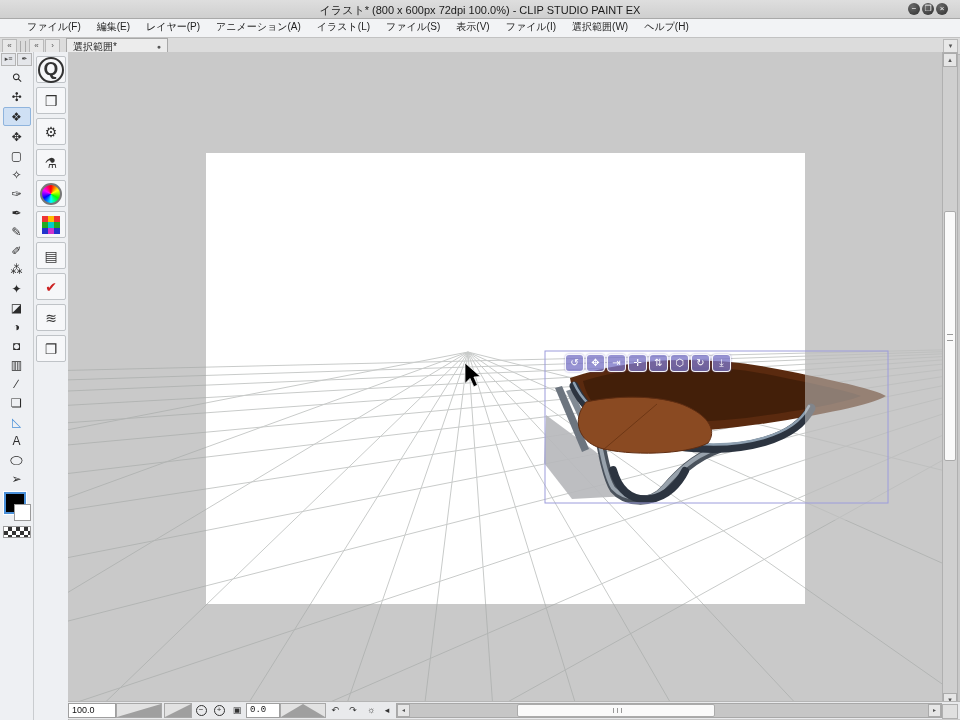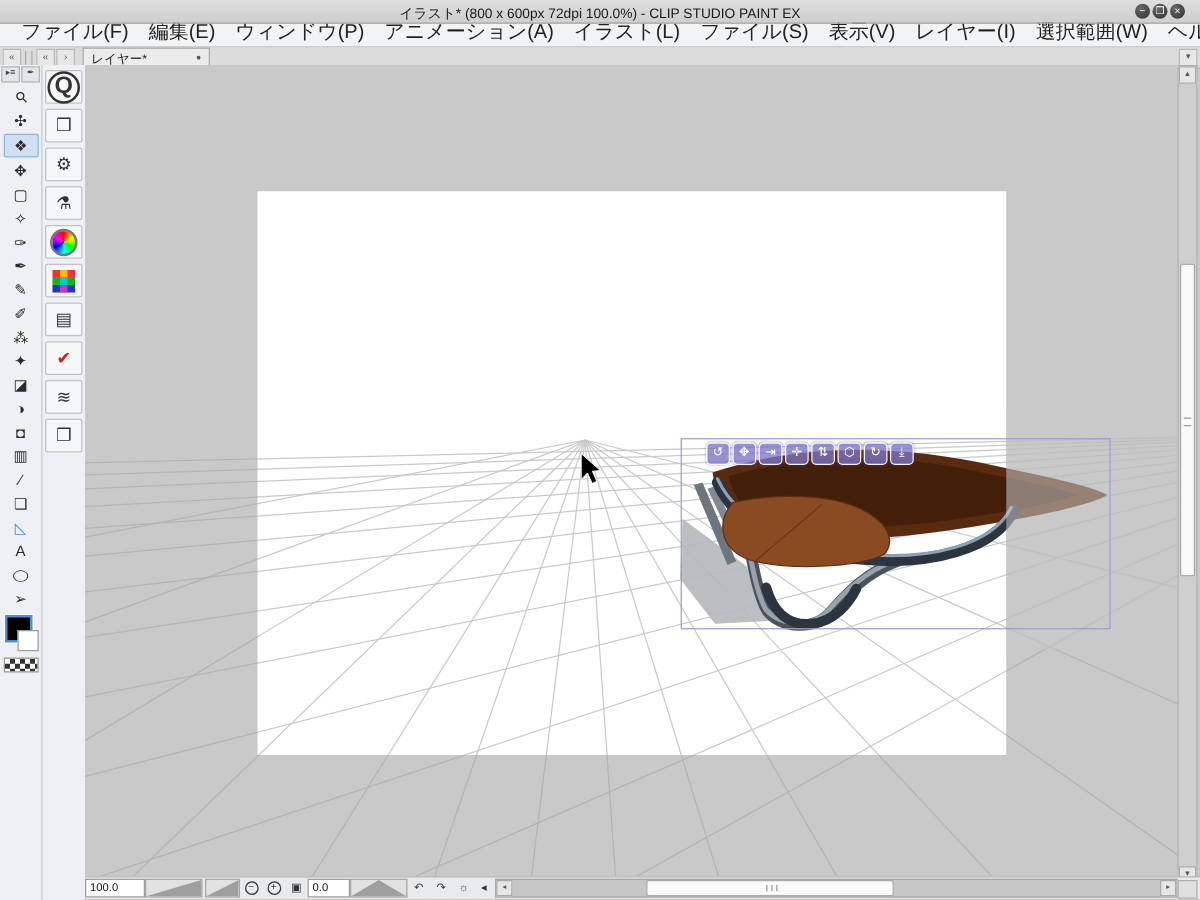--- a/index.html
+++ b/index.html
@@ -7,22 +7,22 @@
        font-family:"Liberation Sans","DejaVu Sans",sans-serif;color:#222;
        -webkit-font-smoothing:antialiased;position:relative;}
   
   .titlebar{height:18px;background:linear-gradient(#dedede,#cfcfcf);border-bottom:1px solid #a9a9a9;
             display:flex;align-items:flex-end;justify-content:center;position:relative;font-size:11px;}
   .title-text{color:#1a1a1a;}
   .win-controls{position:absolute;right:12px;top:3px;display:flex;gap:2px;}
   .win-btn{width:12px;height:12px;border-radius:50%;background:radial-gradient(circle at 35% 30%,#6a6a6a,#2e2e2e);
            color:#fff;font-size:8px;line-height:12px;text-align:center;cursor:default;}
   
-  .menubar{height:18px;background:#f2f3f5;border-bottom:1px solid #c2c2c2;display:flex;align-items:flex-end;
-           font-size:16px;padding-left:10px;gap:2px;}
+  .menubar{height:18px;background:#f2f3f5;border-bottom:1px solid #c2c2c2;display:flex;align-items:flex-start;
+           font-size:10px;padding-left:20px;gap:2px;}
   .menu-item{padding:1px 7px;white-space:nowrap;}
   
   .tabbar{height:16px;background:#dcdcdc;border-bottom:1px solid #b5b5b5;display:flex;align-items:stretch;position:relative;}
   .tab-nav{display:flex;align-items:center;padding-left:2px;gap:1px;}
   .tab-nav-btn{width:13px;height:13px;background:#e8e8e8;border:1px solid #b9b9b9;font-size:8px;
                line-height:11px;text-align:center;color:#555;}
   .tab-sep{width:4px;height:11px;border-left:1px solid #aaa;border-right:1px solid #aaa;margin:0 2px;}
   .doc-tab{margin-left:6px;width:88px;background:#ececec;border:1px solid #a8a8a8;border-bottom:none;
            display:flex;align-items:center;font-size:10px;padding:0 6px;gap:6px;}
   .doc-tab .dot{margin-left:auto;font-size:7px;color:#555;}
@@ -64,21 +64,21 @@
           font-size:7px;line-height:11px;text-align:center;color:#555;}
   .vs-up{top:0;} .vs-down{bottom:0;}
   .vs-thumb{position:absolute;left:1px;top:158px;width:10px;height:248px;background:#fafafa;border:1px solid #ababab;border-radius:2px;}
   .grip-h{position:absolute;left:2px;top:50%;width:6px;height:5px;margin-top:-2px;
           border-top:1px solid #999;border-bottom:1px solid #999;}
   .corner{position:absolute;right:2px;bottom:1px;width:14px;height:13px;background:#e0e0e0;border:1px solid #b0b0b0;}
   
   .statusbar{position:absolute;left:68px;right:0;bottom:1px;height:17px;background:#e9eaec;border-top:1px solid #b5b5b5;
              display:flex;align-items:center;font-size:9px;padding-left:0;}
   .num-field{height:13px;background:#fff;border:1px solid #9f9f9f;padding:0 3px;line-height:13px;color:#111;}
-  .zoom-field{width:40px;} .rot-field{width:26px;}
+  .zoom-field{width:40px;} .rot-field{width:26px;font-family:Liberation Mono, monospace;}
   .ramp{height:13px;border:1px solid #a8a8a8;background:#e2e2e2;position:relative;overflow:hidden;}
   .ramp i{position:absolute;inset:0;background:#9f9f9f;clip-path:polygon(0 100%,100% 0,100% 100%);}
   .sb-btn{width:14px;height:14px;margin:0 1px;background:#e9eaec;border:1px solid transparent;
           font-size:9px;line-height:13px;text-align:center;color:#333;}
   .sb-circ{display:inline-block;width:9px;height:9px;border:1px solid #333;border-radius:50%;font-size:8px;
            line-height:8px;text-align:center;vertical-align:1px;}
   .hscroll{flex:1;height:13px;margin:0 2px;background:#c6c6c6;border:1px solid #a8a8a8;position:relative;}
   .hs-btn{position:absolute;top:0;width:11px;height:11px;background:#e6e6e6;border:1px solid #ababab;
           font-size:6px;line-height:10px;text-align:center;color:#555;}
   .hs-left{left:0;} .hs-right{right:0;}
@@ -95,39 +95,39 @@
   <div class="win-controls">
       <div class="win-btn">−</div>
       <div class="win-btn">❐</div>
       <div class="win-btn">×</div>
     </div>
 </div>
 
 <div class="menubar">
     <div class="menu-item">ファイル(F)</div>
     <div class="menu-item">編集(E)</div>
-    <div class="menu-item">ウィンドウ(P)</div>
+    <div class="menu-item">レイヤー(P)</div>
     <div class="menu-item">アニメーション(A)</div>
     <div class="menu-item">イラスト(L)</div>
     <div class="menu-item">ファイル(S)</div>
     <div class="menu-item">表示(V)</div>
-    <div class="menu-item">レイヤー(I)</div>
+    <div class="menu-item">ファイル(I)</div>
     <div class="menu-item">選択範囲(W)</div>
     <div class="menu-item">ヘルプ(H)</div>
   </div>
 
 <div class="tabbar">
   <div class="tab-nav">
       <div class="tab-nav-btn">«</div>
       <div class="tab-sep"></div>
       <div class="tab-nav-btn">«</div>
       <div class="tab-nav-btn">›</div>
     </div>
   <div class="doc-tab">
-    <span>レイヤー*</span>
+    <span>選択範囲*</span>
     <span class="dot">●</span>
   </div>
   <div class="tabbar-right-btn">▾</div>
 </div>
 
 <div class="dock">
   <div class="toolcol">
     <div class="toolcol-head">
         <div class="mini-btn">▸≡</div>
         <div class="mini-btn">✒</div>

